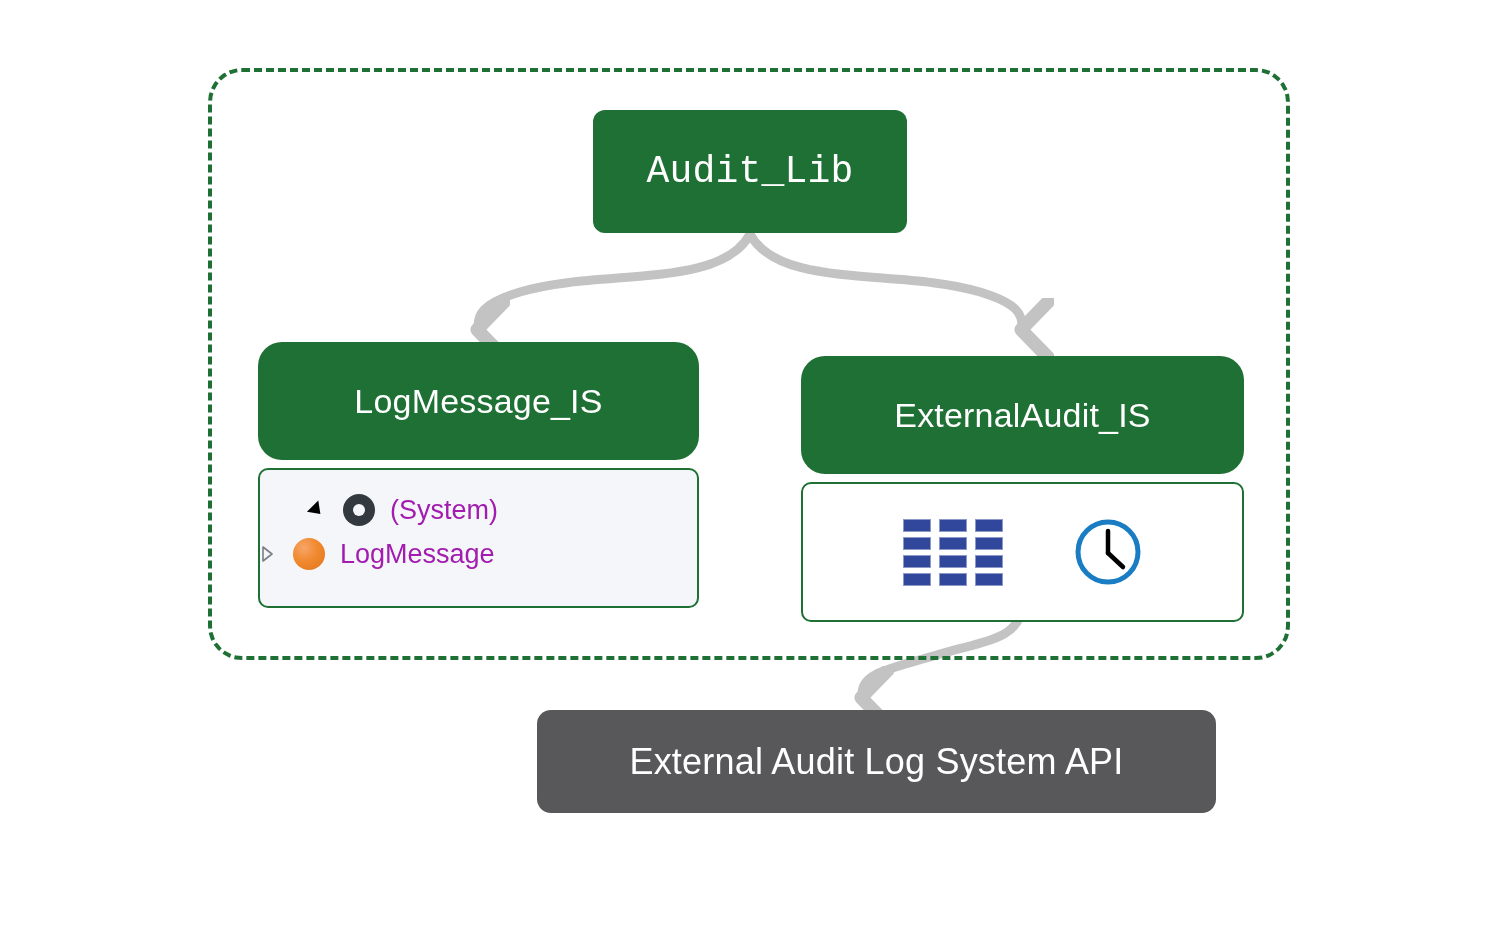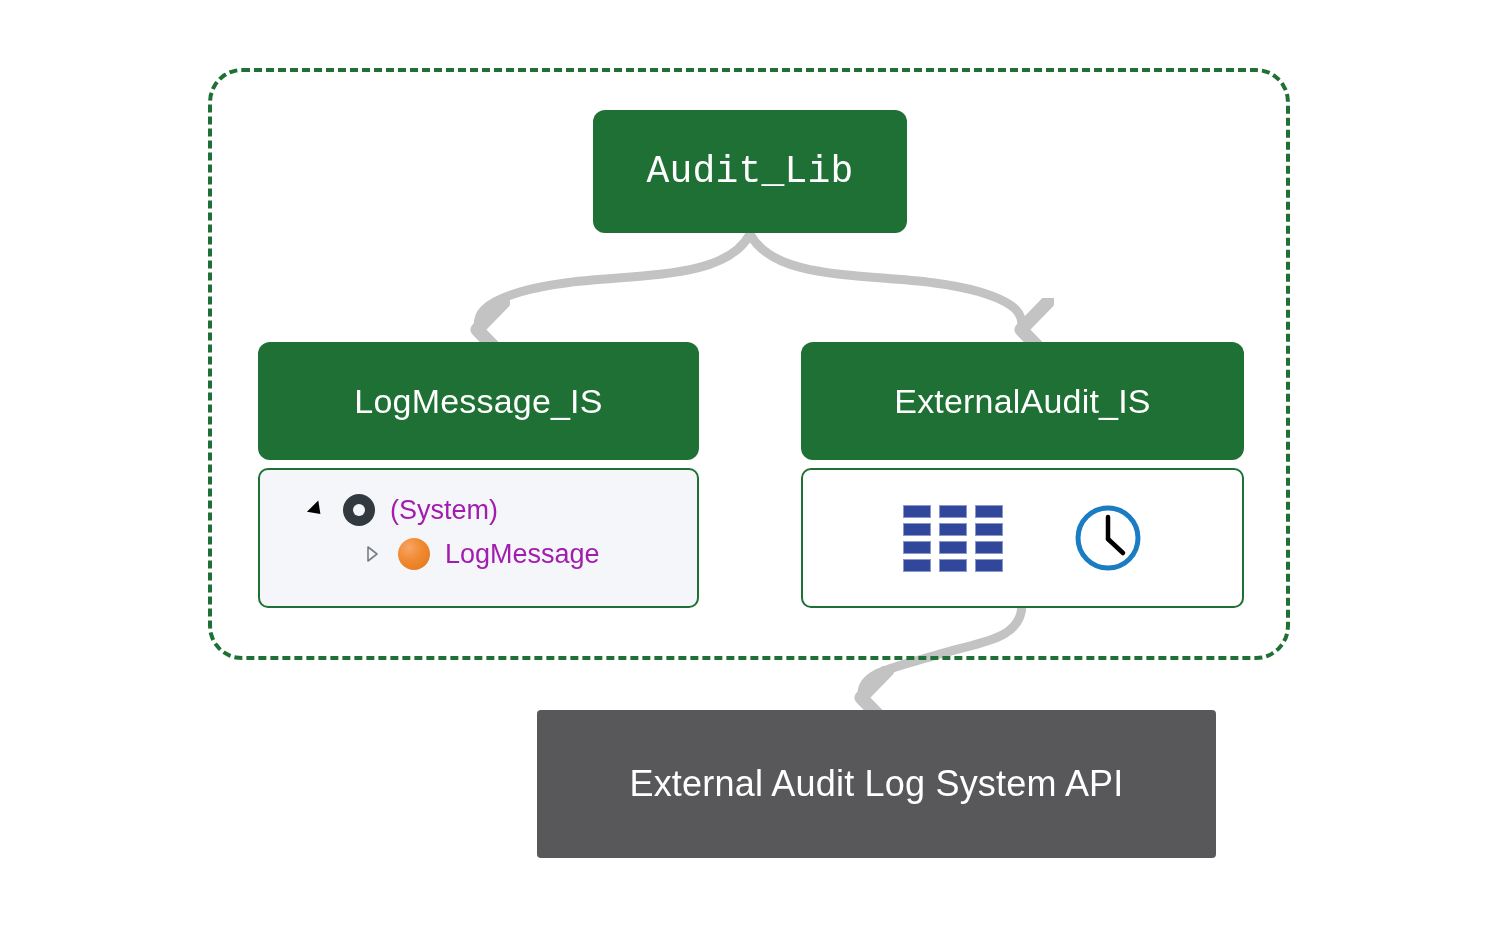--- a/index.html
+++ b/index.html
@@ -62,21 +62,21 @@
 
   
   .component {
     position: absolute;
   }
   .component .hdr {
     box-sizing: border-box;
     width: 100%;
     height: 118px;
     background: #1E7034;
-    border-radius: 12px;
+    border-radius: 24px;
     color: #ffffff;
     display: flex;
     align-items: center;
     justify-content: center;
     font-size: 34px;
     letter-spacing: 0.2px;
   }
   .component .panel {
     box-sizing: border-box;
     width: 100%;
@@ -91,42 +91,42 @@
     width: 441px;
   }
   .comp-logmessage .panel {
     height: 140px;
     background: #F4F6F9;
     padding: 18px 0 0 0;
   }
 
   .comp-externalaudit {
     left: 801px;
-    top: 342px;
+    top: 356px;
     width: 443px;
   }
   .comp-externalaudit .panel {
     height: 140px;
     background: #ffffff;
     display: flex;
     align-items: center;
     justify-content: center;
     gap: 70px;
   }
 
   
   .tree-row {
     display: flex;
     align-items: center;
     height: 44px;
     font-size: 27px;
     color: #a21caf;
   }
   .tree-row.level-0 { padding-left: 50px; }
-  .tree-row.level-1 { padding-left: 105px; }
+  .tree-row.level-1 { }
 
   .tw {
     width: 26px;
     display: flex;
     align-items: center;
     justify-content: flex-start;
     flex: none;
   }
   .tw-open {
     width: 0; height: 0;
@@ -184,23 +184,23 @@
     border: 1px solid #8d99c9;
     box-sizing: border-box;
   }
   .icon-clock { width: 70px; height: 70px; }
 
   
   .node-api {
     left: 537px;
     top: 710px;
     width: 679px;
-    height: 148px;
+    height: 103px;
     background: #58585A;
-    border-radius: 4px;
+    border-radius: 14px;
     font-size: 36px;
     letter-spacing: 0.2px;
   }
 
   
   #connectors {
     position: absolute;
     left: 0;
     top: 0;
     width: 1501px;

